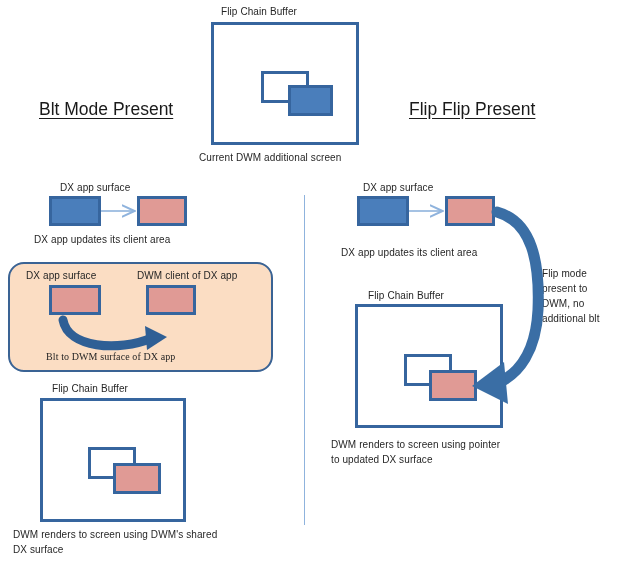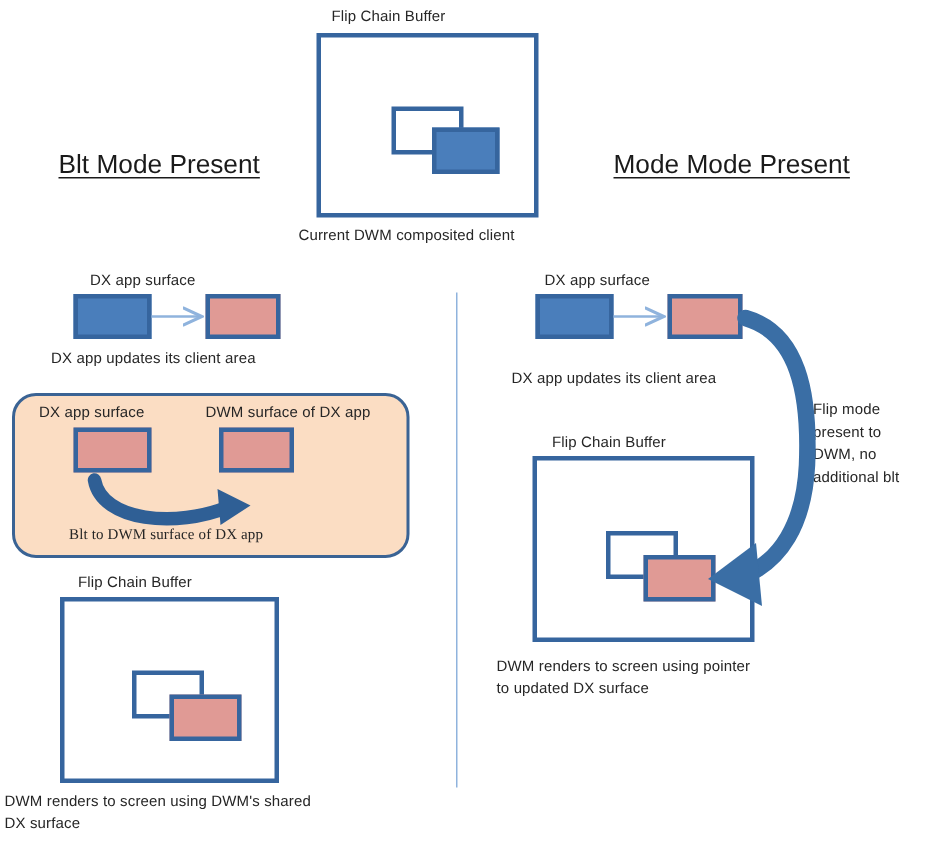--- a/index.html
+++ b/index.html
@@ -80,57 +80,57 @@
 <div id="canvas">
 
   <div class="lbl" style="left:221px; top:4px;">Flip Chain Buffer</div>
 
   <div class="box-outline" style="left:211px; top:22px; width:148px; height:123px;"></div>
 
   <div class="screen-win-empty" style="left:261px; top:71px; width:48px; height:32px;"></div>
 
   <div class="surf surf-blue" style="left:288px; top:85px; width:45px; height:31px;"></div>
 
-  <div class="lbl" style="left:199px; top:150px;">Current DWM composited client</div>
+  <div class="lbl" style="left:199px; top:150px;">Current DWM additional screen</div>
 
   <div class="heading" style="left:27px; top:99px;margin-left:12px;">Blt Mode Present</div>
 
-  <div class="heading" style="left:409px; top:99px;">Mode Mode Present</div>
+  <div class="heading" style="left:409px; top:99px;">Flip Flip Present</div>
 
   <div class="divider" style="left:304px; top:195px; height:330px;"></div>
 
   <div class="lbl" style="left:60px; top:180px;">DX app surface</div>
 
   <div class="surf surf-blue" style="left:49px; top:196px; width:52px; height:30px;"></div>
 
   <div class="surf surf-red" style="left:137px; top:196px; width:50px; height:30px;"></div>
 
   <div class="lbl" style="left:34px; top:232px;">DX app updates its client area</div>
 
   <div class="panel-orange" style="left:8px; top:262px; width:265px; height:110px;"></div>
 
   <div class="lbl" style="left:26px; top:268px;">DX app surface</div>
 
-  <div class="lbl" style="left:137px; top:268px;">DWM surface of DX app</div>
+  <div class="lbl" style="left:137px; top:268px;">DWM client of DX app</div>
 
   <div class="surf surf-red" style="left:49px; top:285px; width:52px; height:30px;"></div>
 
   <div class="surf surf-red" style="left:146px; top:285px; width:50px; height:30px;"></div>
 
   <div class="lbl" style="left:46px; top:349px;font-family:Liberation Serif, serif;">Blt to DWM surface of DX app</div>
 
   <div class="lbl" style="left:52px; top:381px;">Flip Chain Buffer</div>
 
   <div class="box-outline" style="left:40px; top:398px; width:146px; height:124px;"></div>
 
   <div class="screen-win-empty" style="left:88px; top:447px; width:48px; height:32px;"></div>
 
   <div class="surf surf-red" style="left:113px; top:463px; width:48px; height:31px;"></div>
 
-  <div class="lbl" style="left:3px; top:527px;">DWM renders to screen using DWM's shared
+  <div class="lbl" style="left:13px; top:527px;">DWM renders to screen using DWM's shared
 DX surface</div>
 
   <div class="lbl" style="left:363px; top:180px;">DX app surface</div>
 
   <div class="surf surf-blue" style="left:357px; top:196px; width:52px; height:30px;"></div>
 
   <div class="surf surf-red" style="left:445px; top:196px; width:50px; height:30px;"></div>
 
   <div class="lbl" style="left:341px; top:245px;">DX app updates its client area</div>
 

